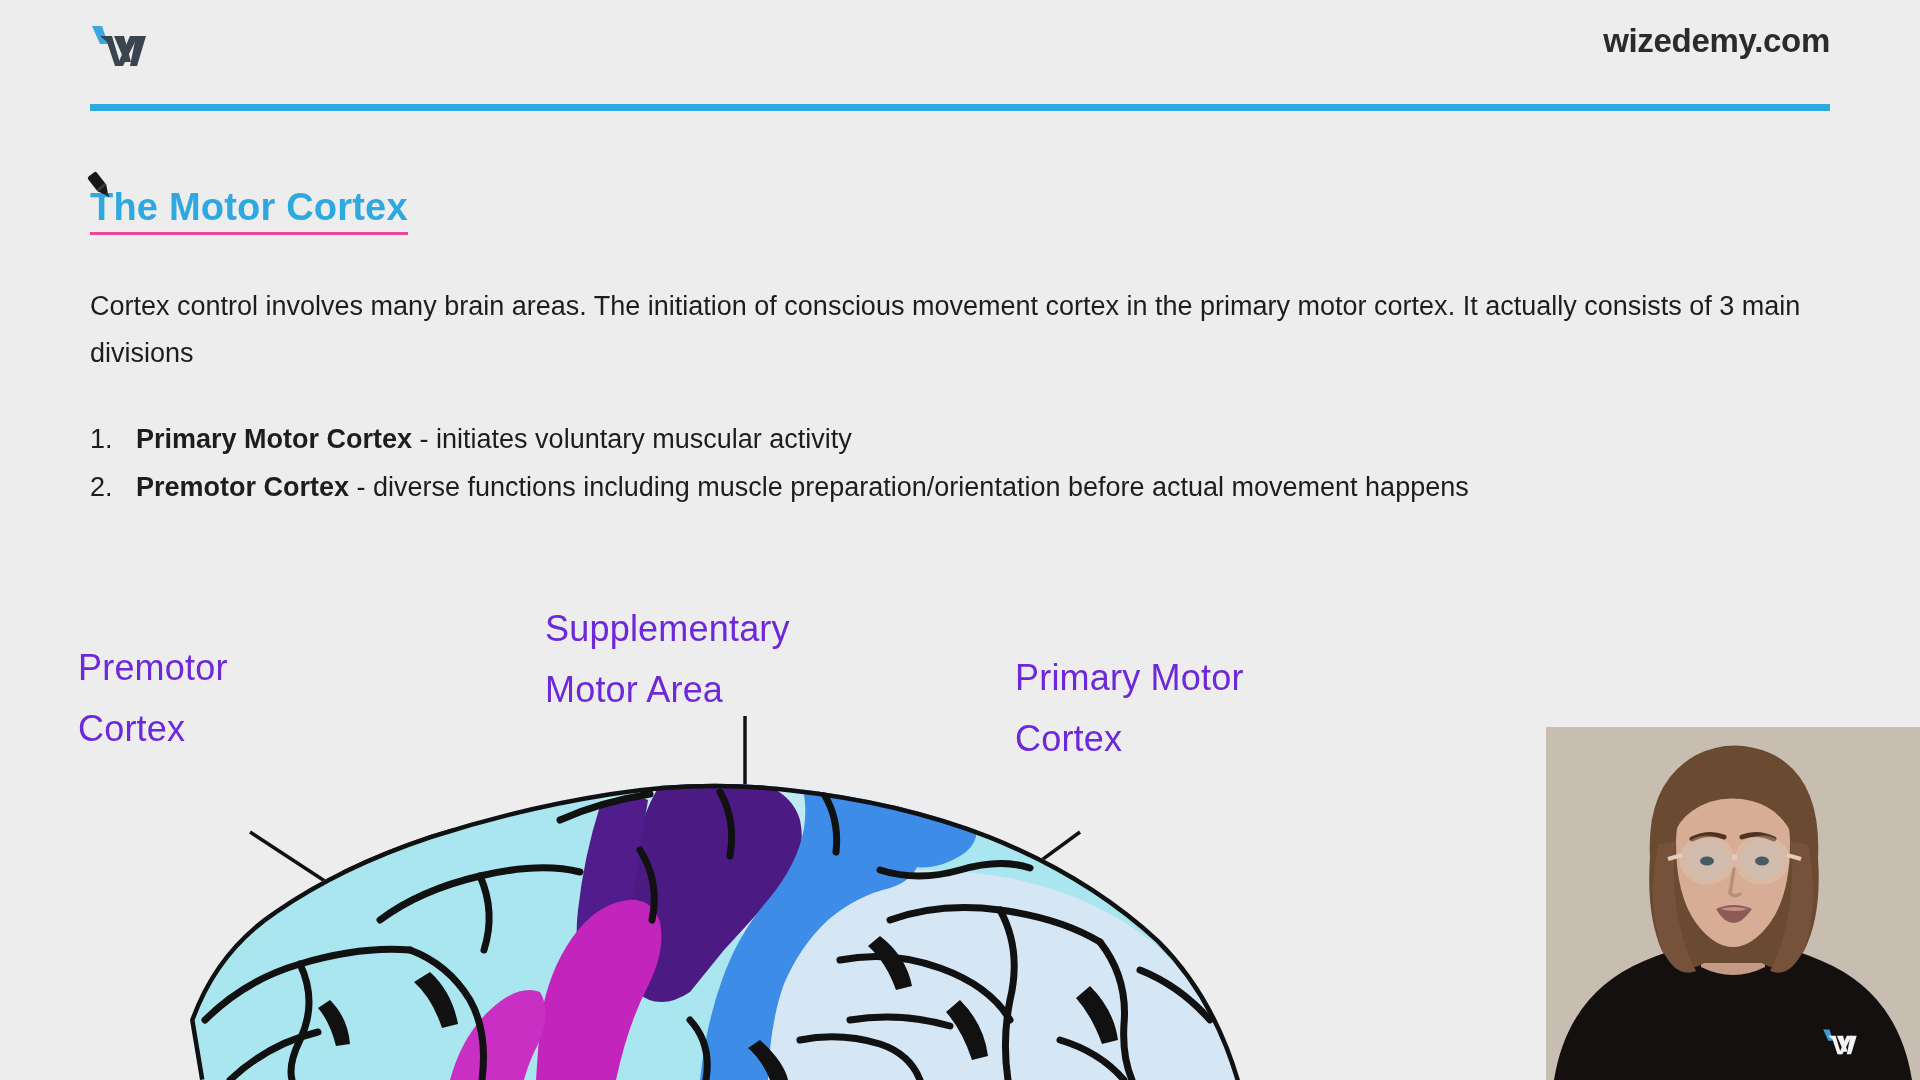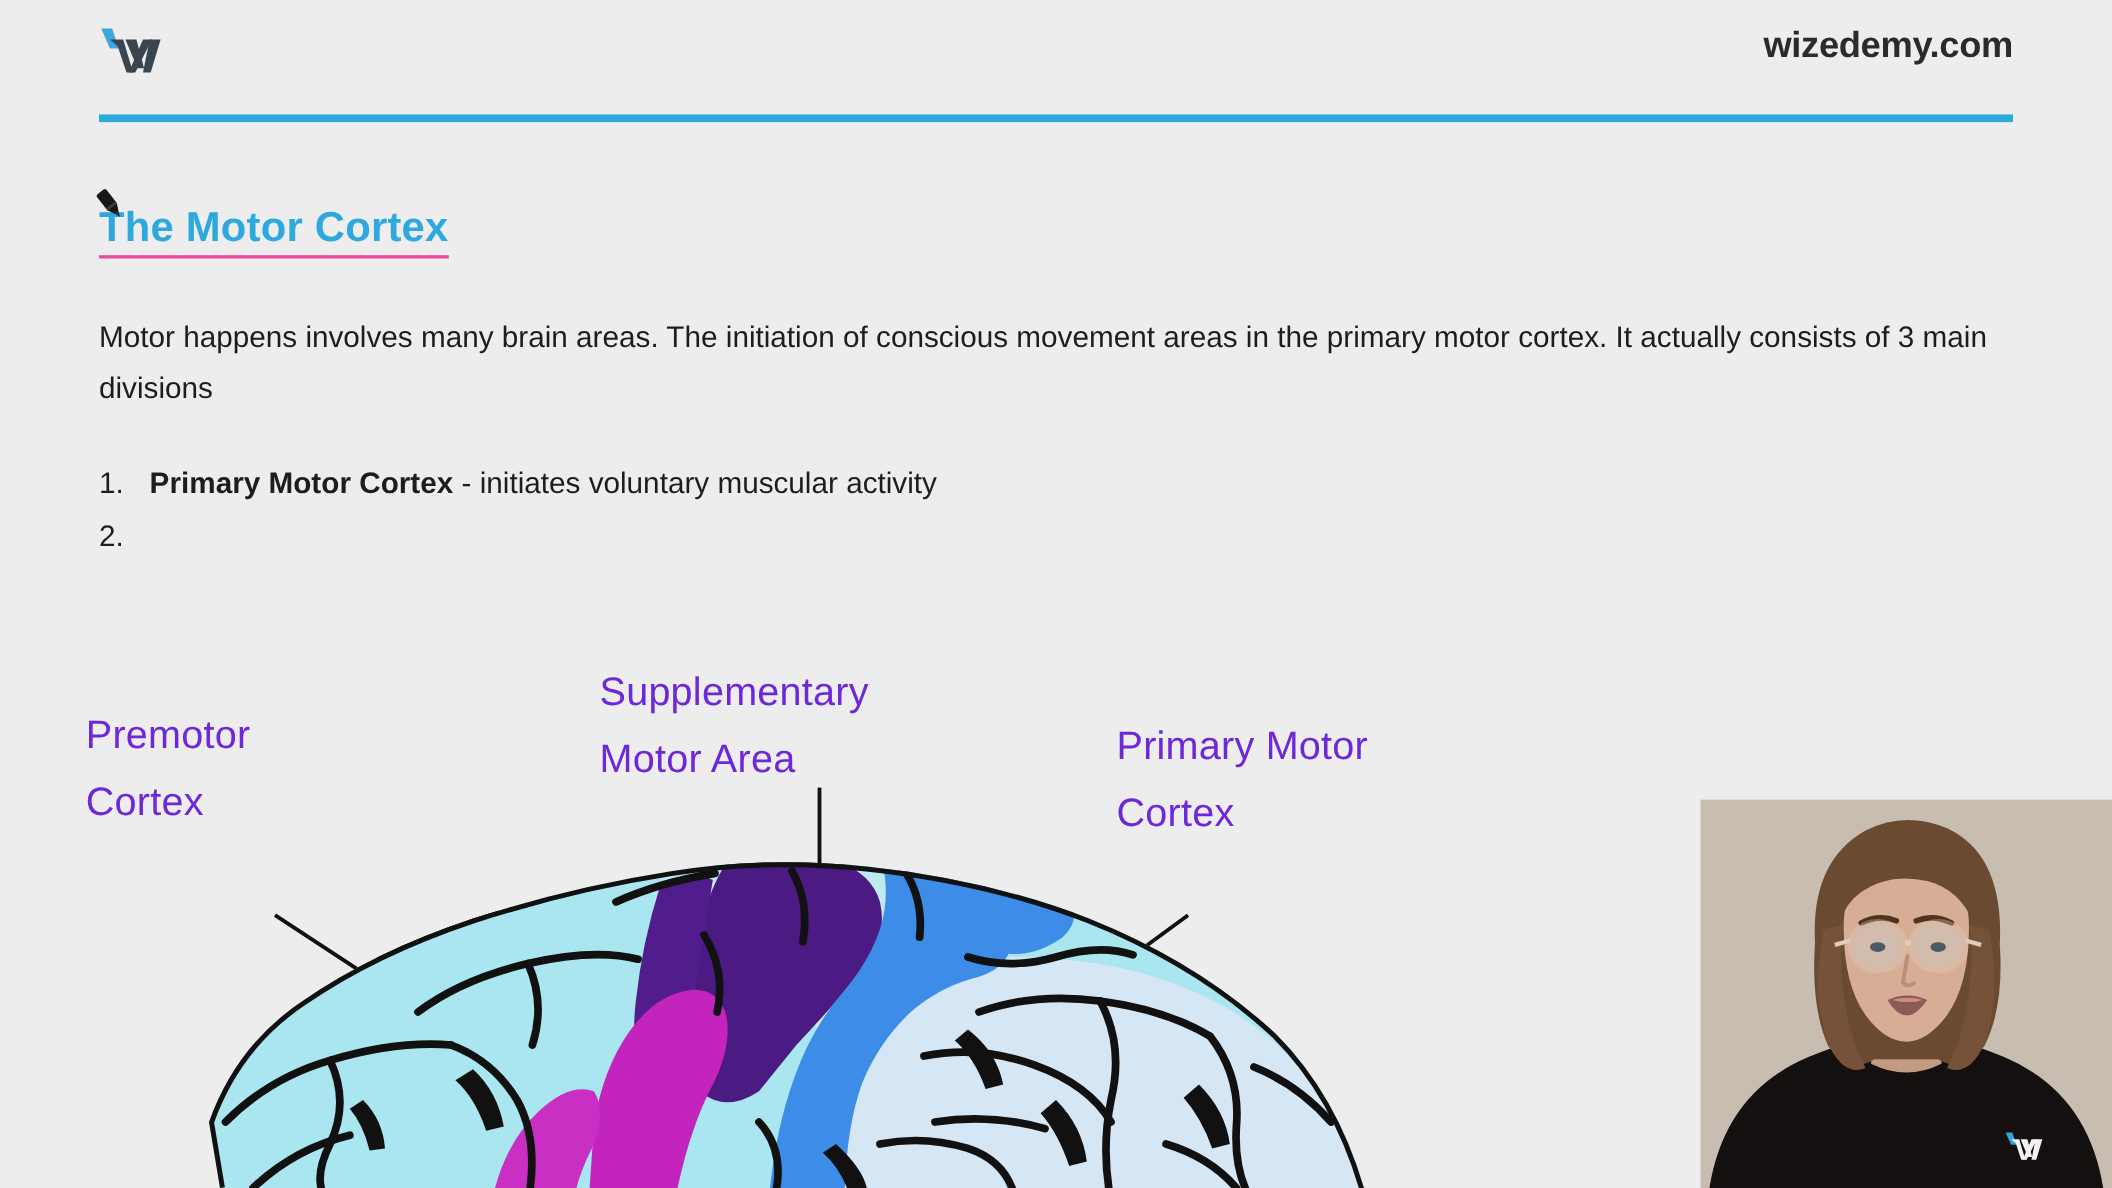--- a/index.html
+++ b/index.html
@@ -127,32 +127,33 @@
       <g transform="rotate(-38 17 17)">
         <rect x="12" y="4" width="11" height="17" rx="2" fill="#171717"></rect>
         <path d="M12 21 L23 21 L19.5 28 L15.5 28 Z" fill="#171717"></path>
         <path d="M15.5 28 L19.5 28 L17.5 33 Z" fill="#2a2a2a"></path>
         <rect x="12" y="19" width="11" height="2.5" fill="#3c3c3c"></rect>
       </g>
     </svg>
   </div>
 
   <div id="para">
-    <span>Motor happens involves many brain areas. The initiation of </span><b>conscious movement</b><span> areas in the </span><b>primary motor cortex</b><span>. It actually consists of 3 main divisions</span>
+    <span>Cortex control involves many brain areas. The initiation of </span><b>conscious movement</b><span> cortex in the </span><b>primary motor cortex</b><span>. It actually consists of 3 main divisions</span>
   </div>
 
   <div id="list">
 
     <div class="li">
       <span class="li-num">1.</span>
       <span class="li-txt"><b>Primary Motor Cortex</b><span> - initiates voluntary muscular activity</span></span>
     </div>
 
     <div class="li">
       <span class="li-num">2.</span>
+      <span class="li-txt"><b>Premotor Cortex</b><span> - diverse functions including muscle preparation/orientation before actual movement happens</span></span>
     </div>
   </div>
 
   <div id="diagram">
 
     <div class="dlabel" id="lbl-premotor">Premotor
 Cortex</div>
     <div class="dlabel" id="lbl-sma">Supplementary
 Motor Area</div>
     <div class="dlabel" id="lbl-primary">Primary Motor

